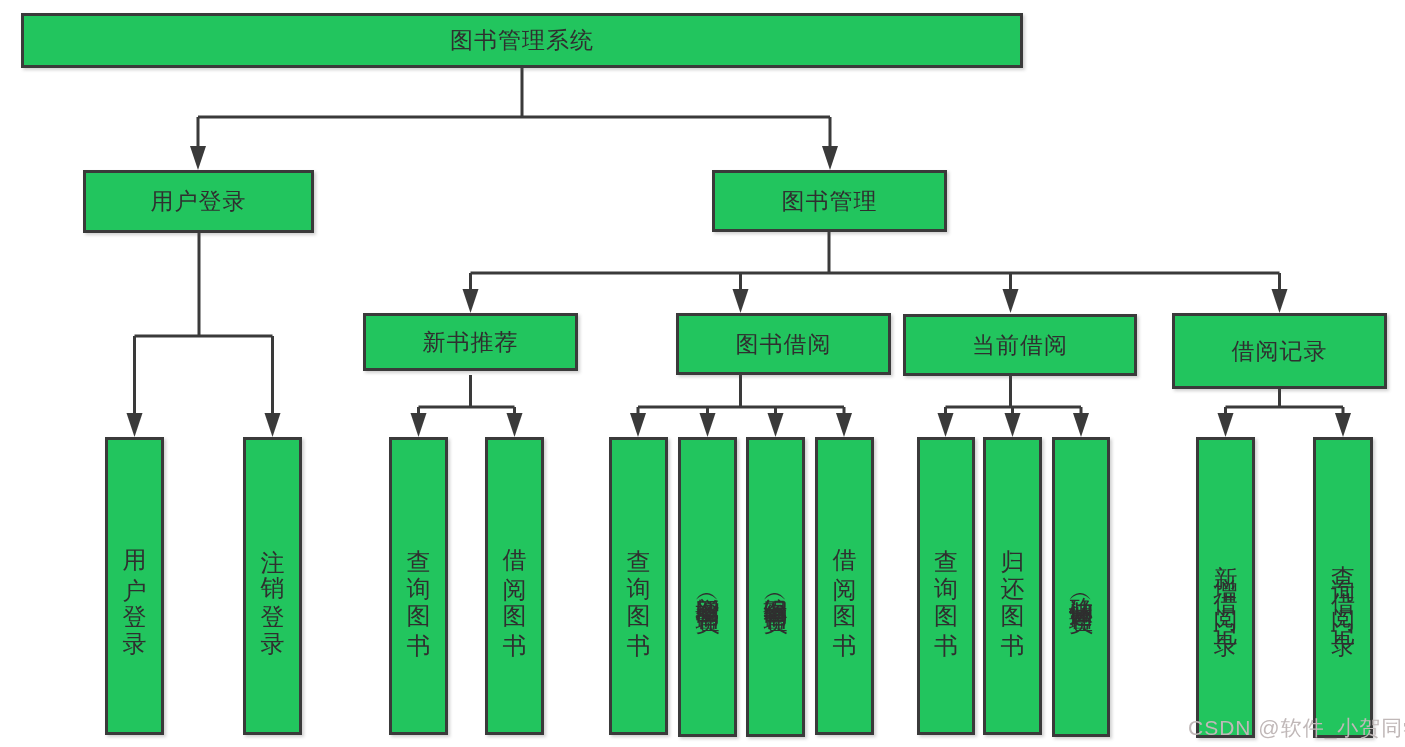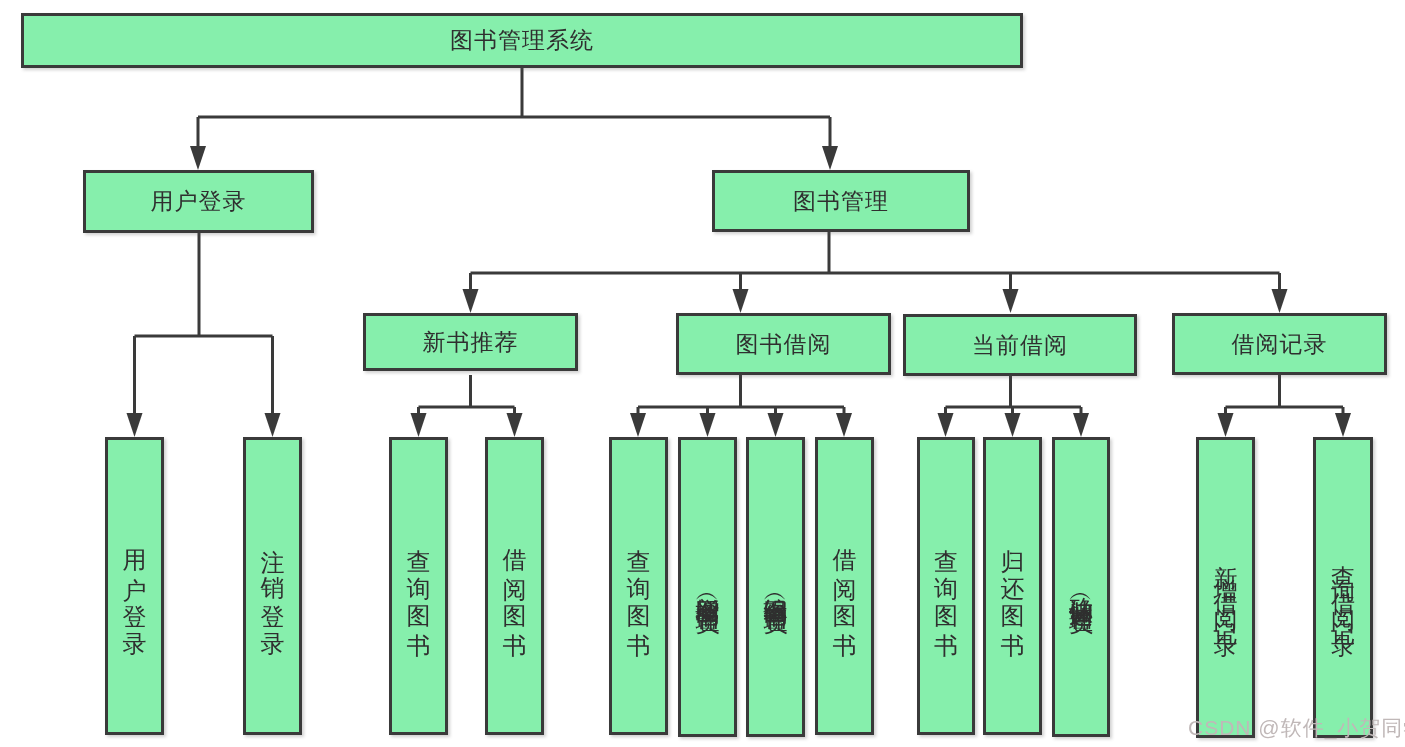--- a/index.html
+++ b/index.html
@@ -2,21 +2,21 @@
 <html><head>
 <meta charset="utf-8">
 <style>
   html,body{margin:0;padding:0;background:#ffffff;}
   .stage{
     position:relative;width:1405px;height:747px;background:#ffffff;overflow:hidden;
     font-family:"Liberation Sans","DejaVu Sans",sans-serif;color:#2f2f2f;
   }
   .connectors{position:absolute;left:0;top:0;z-index:1;}
   .node{
-    position:absolute;box-sizing:border-box;background:#86efac;
+    position:absolute;box-sizing:border-box;background:#22c55e;
     border:3px solid #3a3a3a;z-index:2;
     display:flex;align-items:center;justify-content:center;
     box-shadow:2px 2px 3px rgba(90,90,90,0.28);
   }
   .hnode{font-size:23px;letter-spacing:1px;}
   .vnode span{
     writing-mode:vertical-rl;text-orientation:mixed;
     font-size:24px;letter-spacing:28px;line-height:1;
   }
   .vnode.mid span{letter-spacing:14px;}
@@ -71,34 +71,34 @@
     </g>
   </svg>
 
   <div class="node hnode" style="left:21px;top:13px;width:1002px;height:55px;">
     <span>图书管理系统</span>
   </div>
 
   <div class="node hnode" style="left:83px;top:170px;width:231px;height:63px;">
     <span>用户登录</span>
   </div>
-  <div class="node hnode" style="left:712px;top:170px;width:258px;height:62px;">
+  <div class="node hnode" style="left:712px;top:170px;width:235px;height:62px;">
     <span>图书管理</span>
   </div>
 
   <div class="node hnode" style="left:363px;top:313px;width:215px;height:58px;">
     <span>新书推荐</span>
   </div>
   <div class="node hnode" style="left:633px;top:313px;width:215px;height:62px;margin-left:43px;">
     <span>图书借阅</span>
   </div>
   <div class="node hnode" style="left:903px;top:314px;width:234px;height:62px;">
     <span>当前借阅</span>
   </div>
-  <div class="node hnode" style="left:1172px;top:313px;width:215px;height:62px;">
+  <div class="node hnode" style="left:1172px;top:313px;width:215px;height:76px;">
     <span>借阅记录</span>
   </div>
 
   <div class="node vnode" style="left:105px;top:437px;width:59px;height:298px;">
     <span>用户登录</span>
   </div>
   <div class="node vnode" style="left:243px;top:437px;width:59px;height:298px;">
     <span>注销登录</span>
   </div>
 

